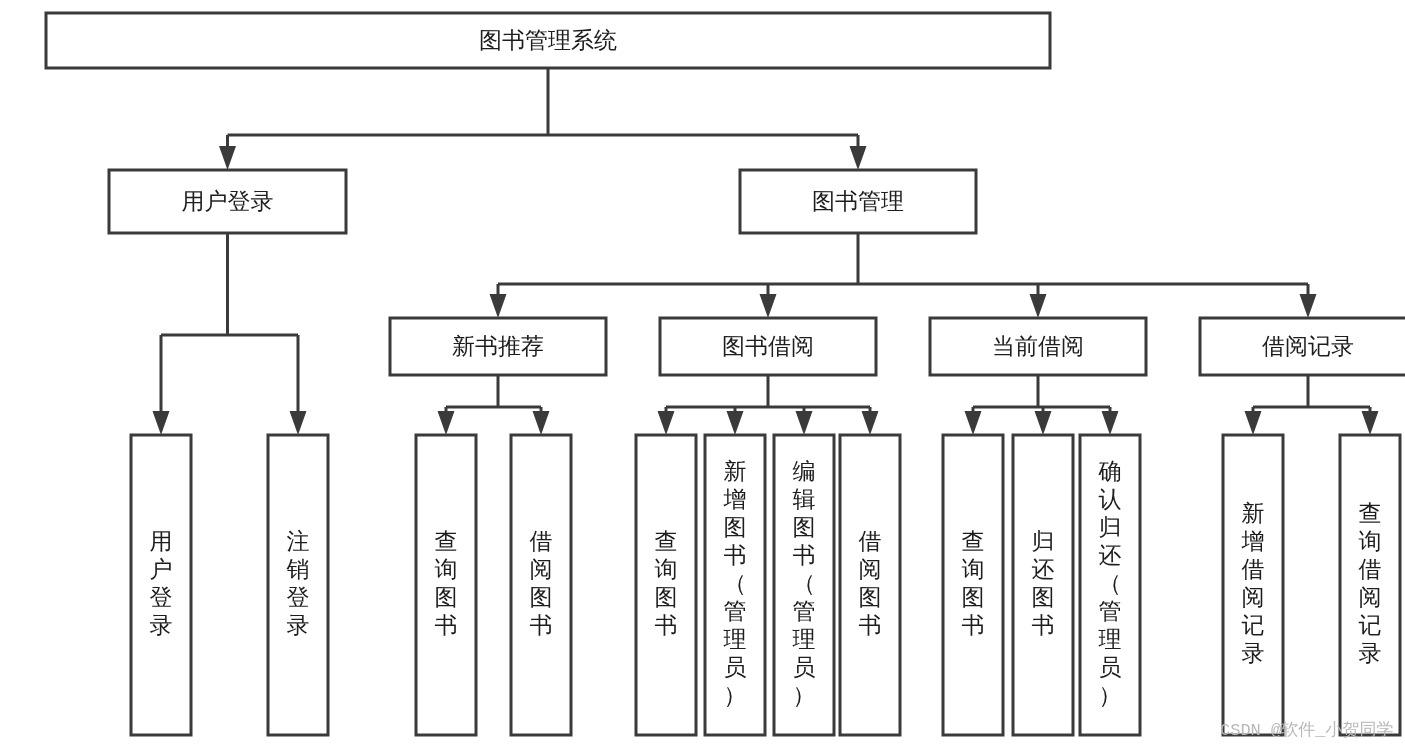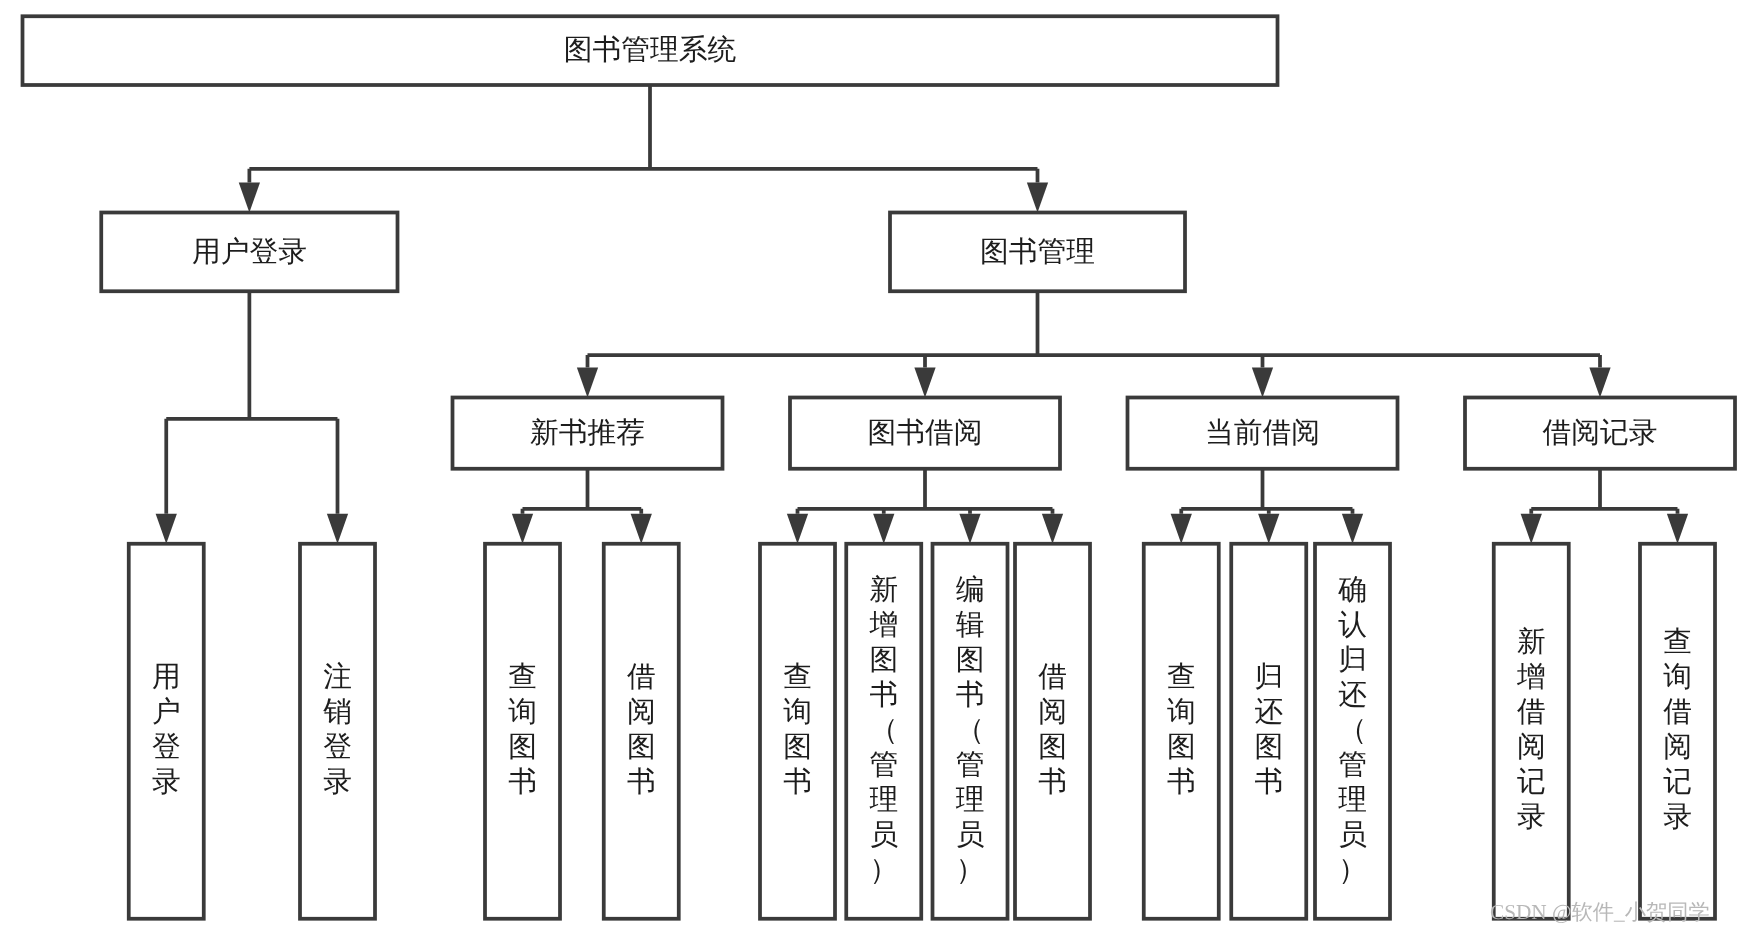--- a/index.html
+++ b/index.html
@@ -12,20 +12,21 @@
     width: 1405px;
     height: 747px;
     font-family: "Liberation Sans", "DejaVu Sans", sans-serif;
     overflow: hidden;
     position: relative;
   }
   #diagram-root {
     position: relative;
     width: 1225px;
     height: 747px;
+    margin-left: 28px;
   }
   svg.diagram-svg {
     position: absolute;
     top: 0;
     left: 0;
     width: 1405px;
     height: 747px;
     display: block;
   }
   .node-rect {
@@ -45,21 +46,21 @@
   .node-label-h {
     font-family: "Liberation Sans", "DejaVu Sans", sans-serif;
     font-size: 23px;
     fill: #1d1d1d;
     text-anchor: middle;
     dominant-baseline: middle;
     white-space: pre;
   }
   .watermark-text {
     position: absolute;
-    font-family: Liberation Serif, serif;
+    font-family: Liberation Mono, monospace;
     font-size: 17px;
     color: #b8b8b8;
     white-space: nowrap;
     user-select: none;
   }
 </style>
 </head>
 <body>
 
 <div id="diagram-root">

